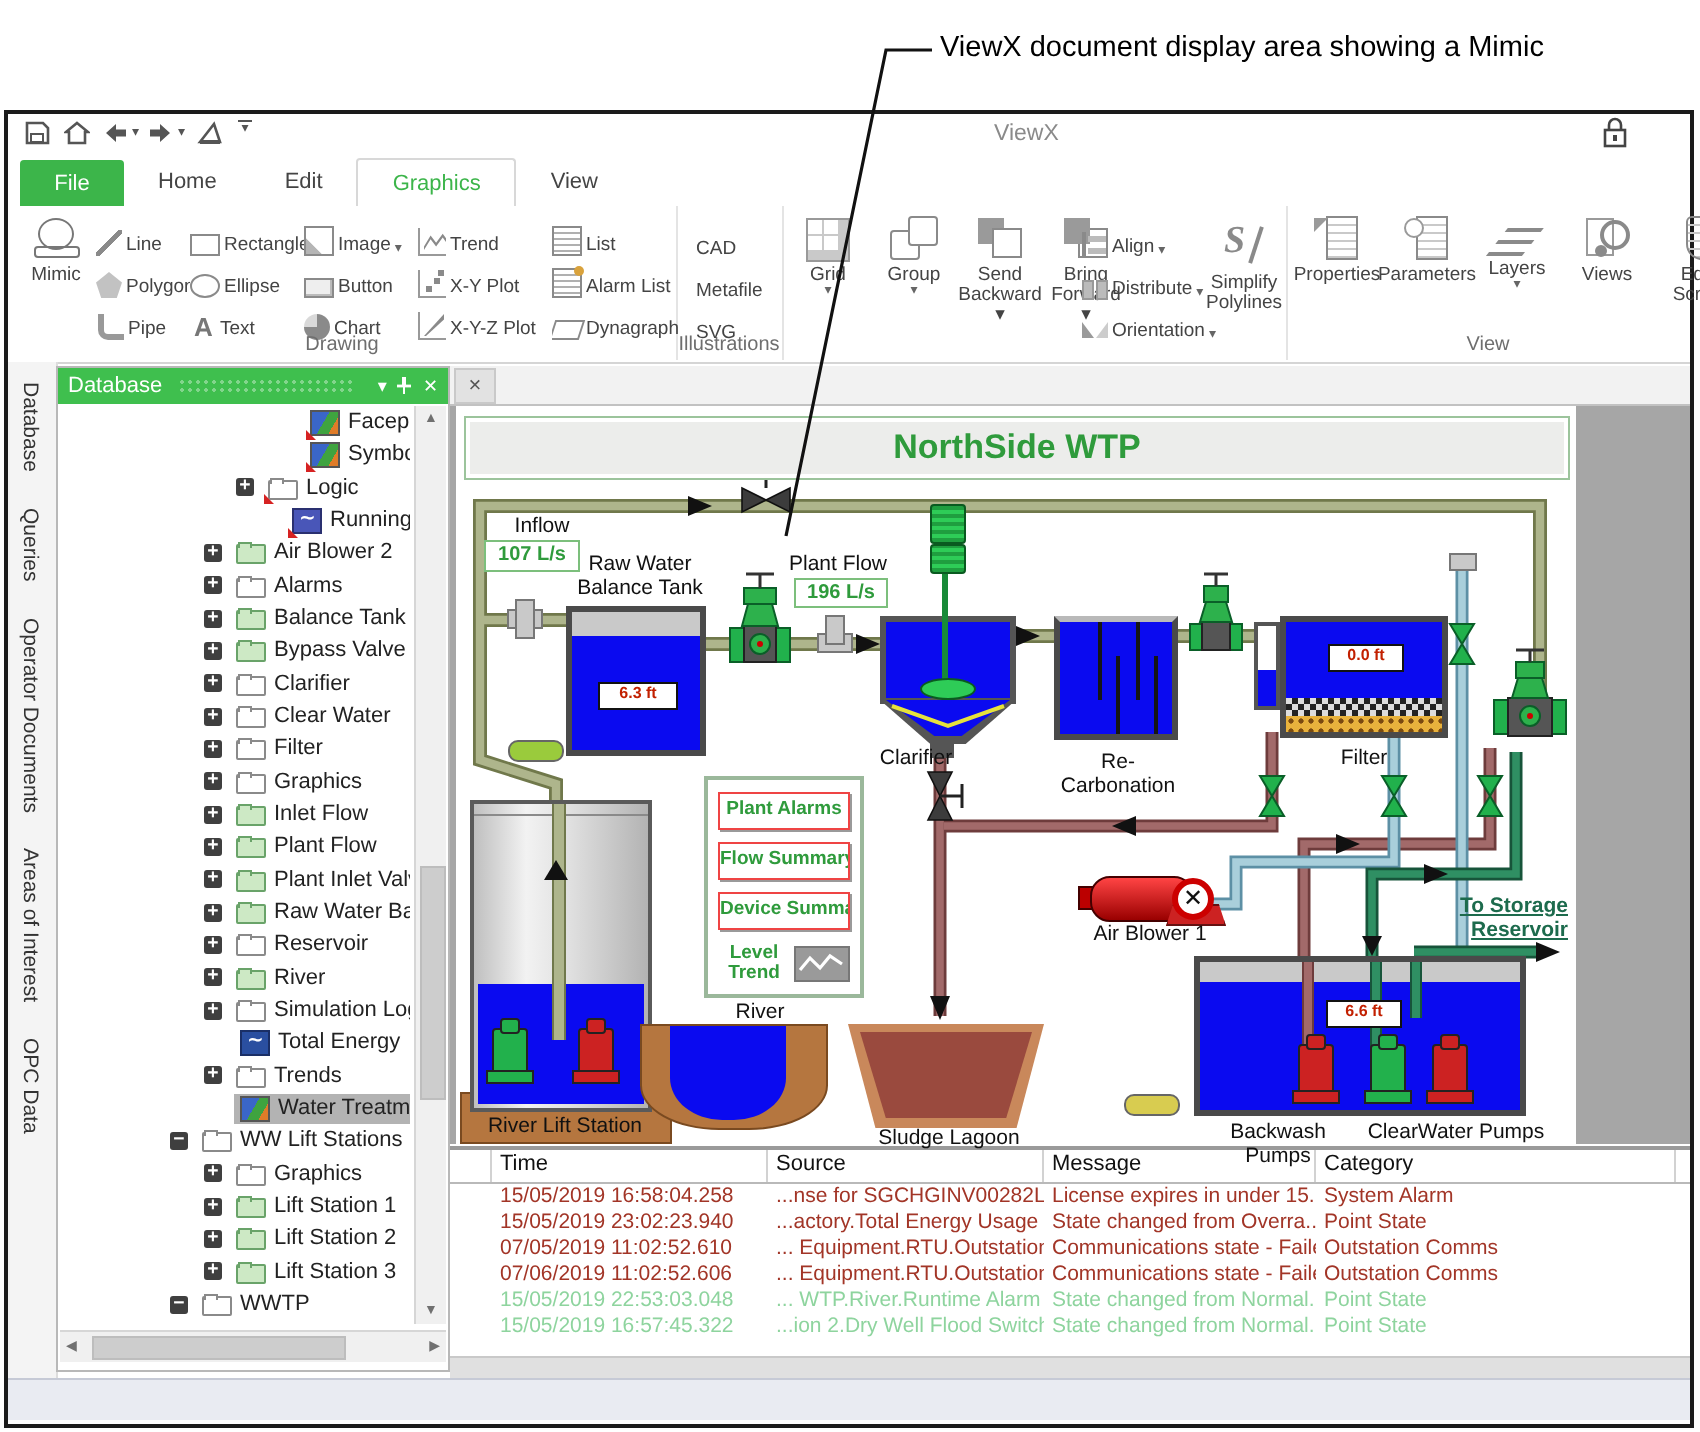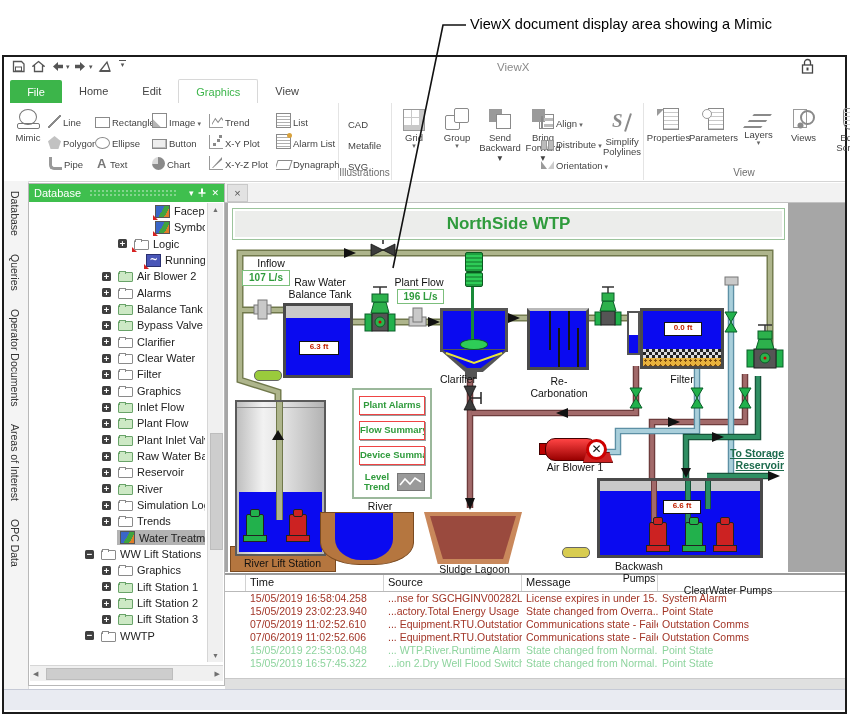--- a/index.html
+++ b/index.html
@@ -295,20 +295,21 @@
       </div>
         <div class="smallbtn">
         <span class="di i-alist"></span>
         <span class="slabel">Alarm List</span>
       </div>
         <div class="smallbtn">
         <span class="di i-dyna"></span>
         <span class="slabel">Dynagraph</span>
       </div>
       </div>
+    <div class="glabel">Drawing</div>
   </div>
 
   <div class="rgroup" style="left:334px;width:53px">
     <div class="abs" style="left:8px;top:6px;display:grid;grid-template-rows:repeat(3,21px)">
 
     <div class="smallbtn">
           <span class="slabel">CAD</span>
         </div>
         <div class="smallbtn">
           <span class="slabel">Metafile</span>
@@ -547,20 +548,27 @@
         <span>River</span>
       </span>
     </div>
       <div class="trow" style="padding-left: 72px;">
       <span class="exp">+</span>
       <span class="rowbody">
         <span class="tico ic-folder"></span>
         <span>Simulation Logi</span>
       </span>
     </div>
+      <div class="trow" style="padding-left: 74px;">
+      <span class="exp"></span>
+      <span class="rowbody">
+        <span class="tico ic-wave2"></span>
+        <span>Total Energy</span>
+      </span>
+    </div>
       <div class="trow" style="padding-left: 72px;">
       <span class="exp">+</span>
       <span class="rowbody">
         <span class="tico ic-folder"></span>
         <span>Trends</span>
       </span>
     </div>
       <div class="trow" style="padding-left: 74px;">
       <span class="exp"></span>
       <span class="rowbody sel">
@@ -855,28 +863,29 @@
   <div class="stub" style="left:51px;top:0;width:4px;height:42px;background:#a26a6a;border-left:1px solid #6e3c3c;border-right:1px solid #6e3c3c"></div>
   <div class="stub" style="left:85px;top:0;width:4px;height:46px;background:#2f8f63;border-left:1px solid #17543a;border-right:1px solid #17543a"></div>
   <div class="stub" style="left:105px;top:0;width:4px;height:28px;background:#2f8f63;border-left:1px solid #17543a;border-right:1px solid #17543a"></div>
 </div>
 <div class="lvl" style="left:663px;top:500px;width:36px;height:12px">6.6 ft</div>
 <div class="pump" style="left:649px;top:522px;width:16px;height:24px;background:#cc2222"></div>
 <div class="pump" style="left:685px;top:522px;width:16px;height:24px;background:#22b14c"></div>
 <div class="pump" style="left:716px;top:522px;width:16px;height:24px;background:#cc2222"></div>
 <div class="pill" style="left:562px;top:547px;width:26px;background:#d8cc50"></div>
 <div class="mlab" style="left:598px;top:561px;width:82px">Backwash Pumps</div>
-<div class="mlab" style="left:683px;top:585px;width:90px">ClearWater Pumps</div>
+<div class="mlab" style="left:683px;top:561px;width:90px">ClearWater Pumps</div>
 
 <div class="abs" id="alarmlist">
   <div class="ahead">
     <div class="ahcell w-ic"></div>
     <div class="ahcell w-time">Time</div>
     <div class="ahcell w-src">Source</div>
     <div class="ahcell w-msg">Message</div>
+    <div class="ahcell w-cat">Category</div>
   </div>
   <div class="arows">
 
   <div class="arow t-red">
       <span class="acell w-ic"></span>
       <span class="acell w-time">15/05/2019 16:58:04.258</span>
       <span class="acell w-src">...nse for SGCHGINV00282L</span>
       <span class="acell w-msg">License expires in under 15...</span>
       <span class="acell w-cat">System Alarm</span>
     </div>

